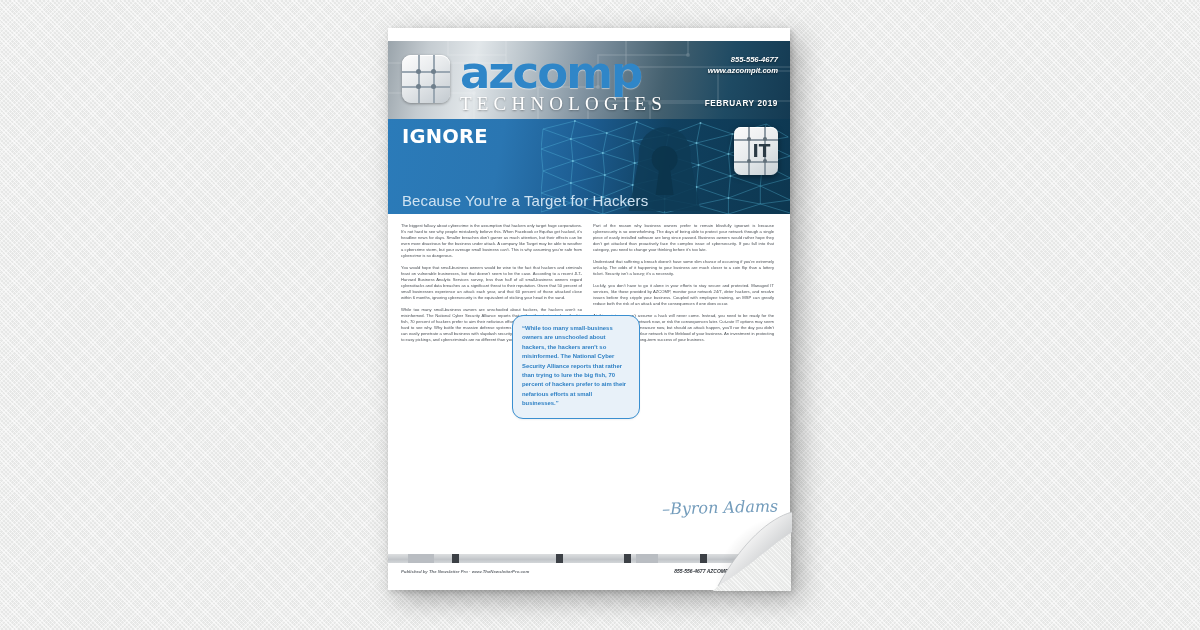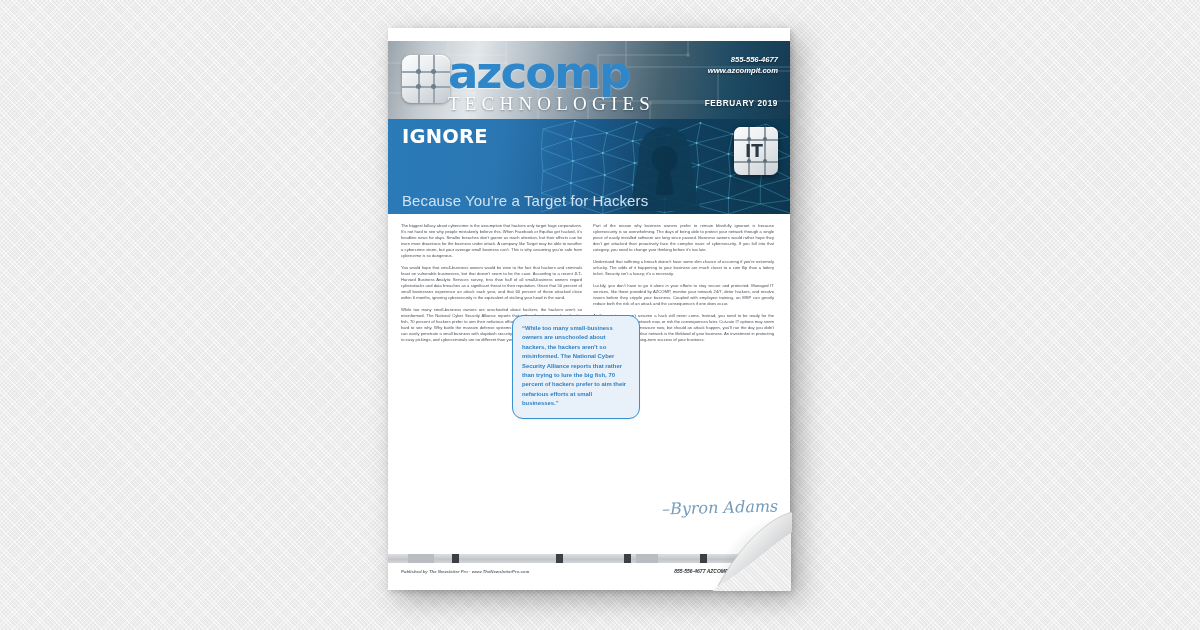--- a/index.html
+++ b/index.html
@@ -41,21 +41,21 @@
     position:absolute;left:14px;top:14px;width:48px;height:48px;
     border-radius:9px;
     background:linear-gradient(145deg,#fdfdfd 0%,#e7eaec 45%,#c3cad0 100%);
     box-shadow:0 1px 3px rgba(0,0,0,.35), inset 0 1px 0 #fff;
   }
   .logo-mark .ln{position:absolute;background:#9aa7b2;}
   .logo-mark .lnv{width:2px;top:0;bottom:0;}
   .logo-mark .lnh{height:2px;left:0;right:0;}
   .logo-mark .dot{position:absolute;width:5px;height:5px;border-radius:50%;background:#6f7f8c;}
   .brand{
-    position:absolute;left:60px;top:9px;
+    position:absolute;left:72px;top:9px;
   }
   .brand-name{
     font-size:45px;line-height:45px;font-weight:700;letter-spacing:-2px;
     color:#2f86c8;
     text-shadow:0 1px 1px rgba(255,255,255,.5);
     font-family:"DejaVu Sans", sans-serif;
   }
   .brand-sub{
     margin-top:-2px;
     font-size:19px;letter-spacing:5.2px;color:#ffffff;font-weight:400;
@@ -91,21 +91,21 @@
   .it-badge{
     position:absolute;right:12px;top:99px;width:44px;height:48px;
     border-radius:7px;
     background:linear-gradient(145deg,#fbfbfb 0%,#e9ecee 48%,#c8cfd4 100%);
     box-shadow:0 2px 6px rgba(0,0,0,.45), inset 0 1px 0 #fff;
     z-index:6;
   }
   .it-badge .ln{position:absolute;background:#8e9aa4;}
   .it-badge .dot{position:absolute;width:4px;height:4px;border-radius:50%;background:#5f6d78;}
   .it-badge .it-text{
-    position:absolute;left:0;right:0;top:14px;text-align:left;
+    position:absolute;left:0;right:0;top:14px;text-align:center;
     font-weight:700;font-size:17px;color:#2b3a45;letter-spacing:0px;
     font-family:"DejaVu Sans", sans-serif;
     padding-left:11px;
   }
 
   
   .hero{
     position:relative;height:95px;overflow:hidden;
     background:linear-gradient(100deg,#2b7bb9 0%,#2a76b2 28%,#1d5d92 48%,#10405f 68%,#0d3750 100%);
   }

